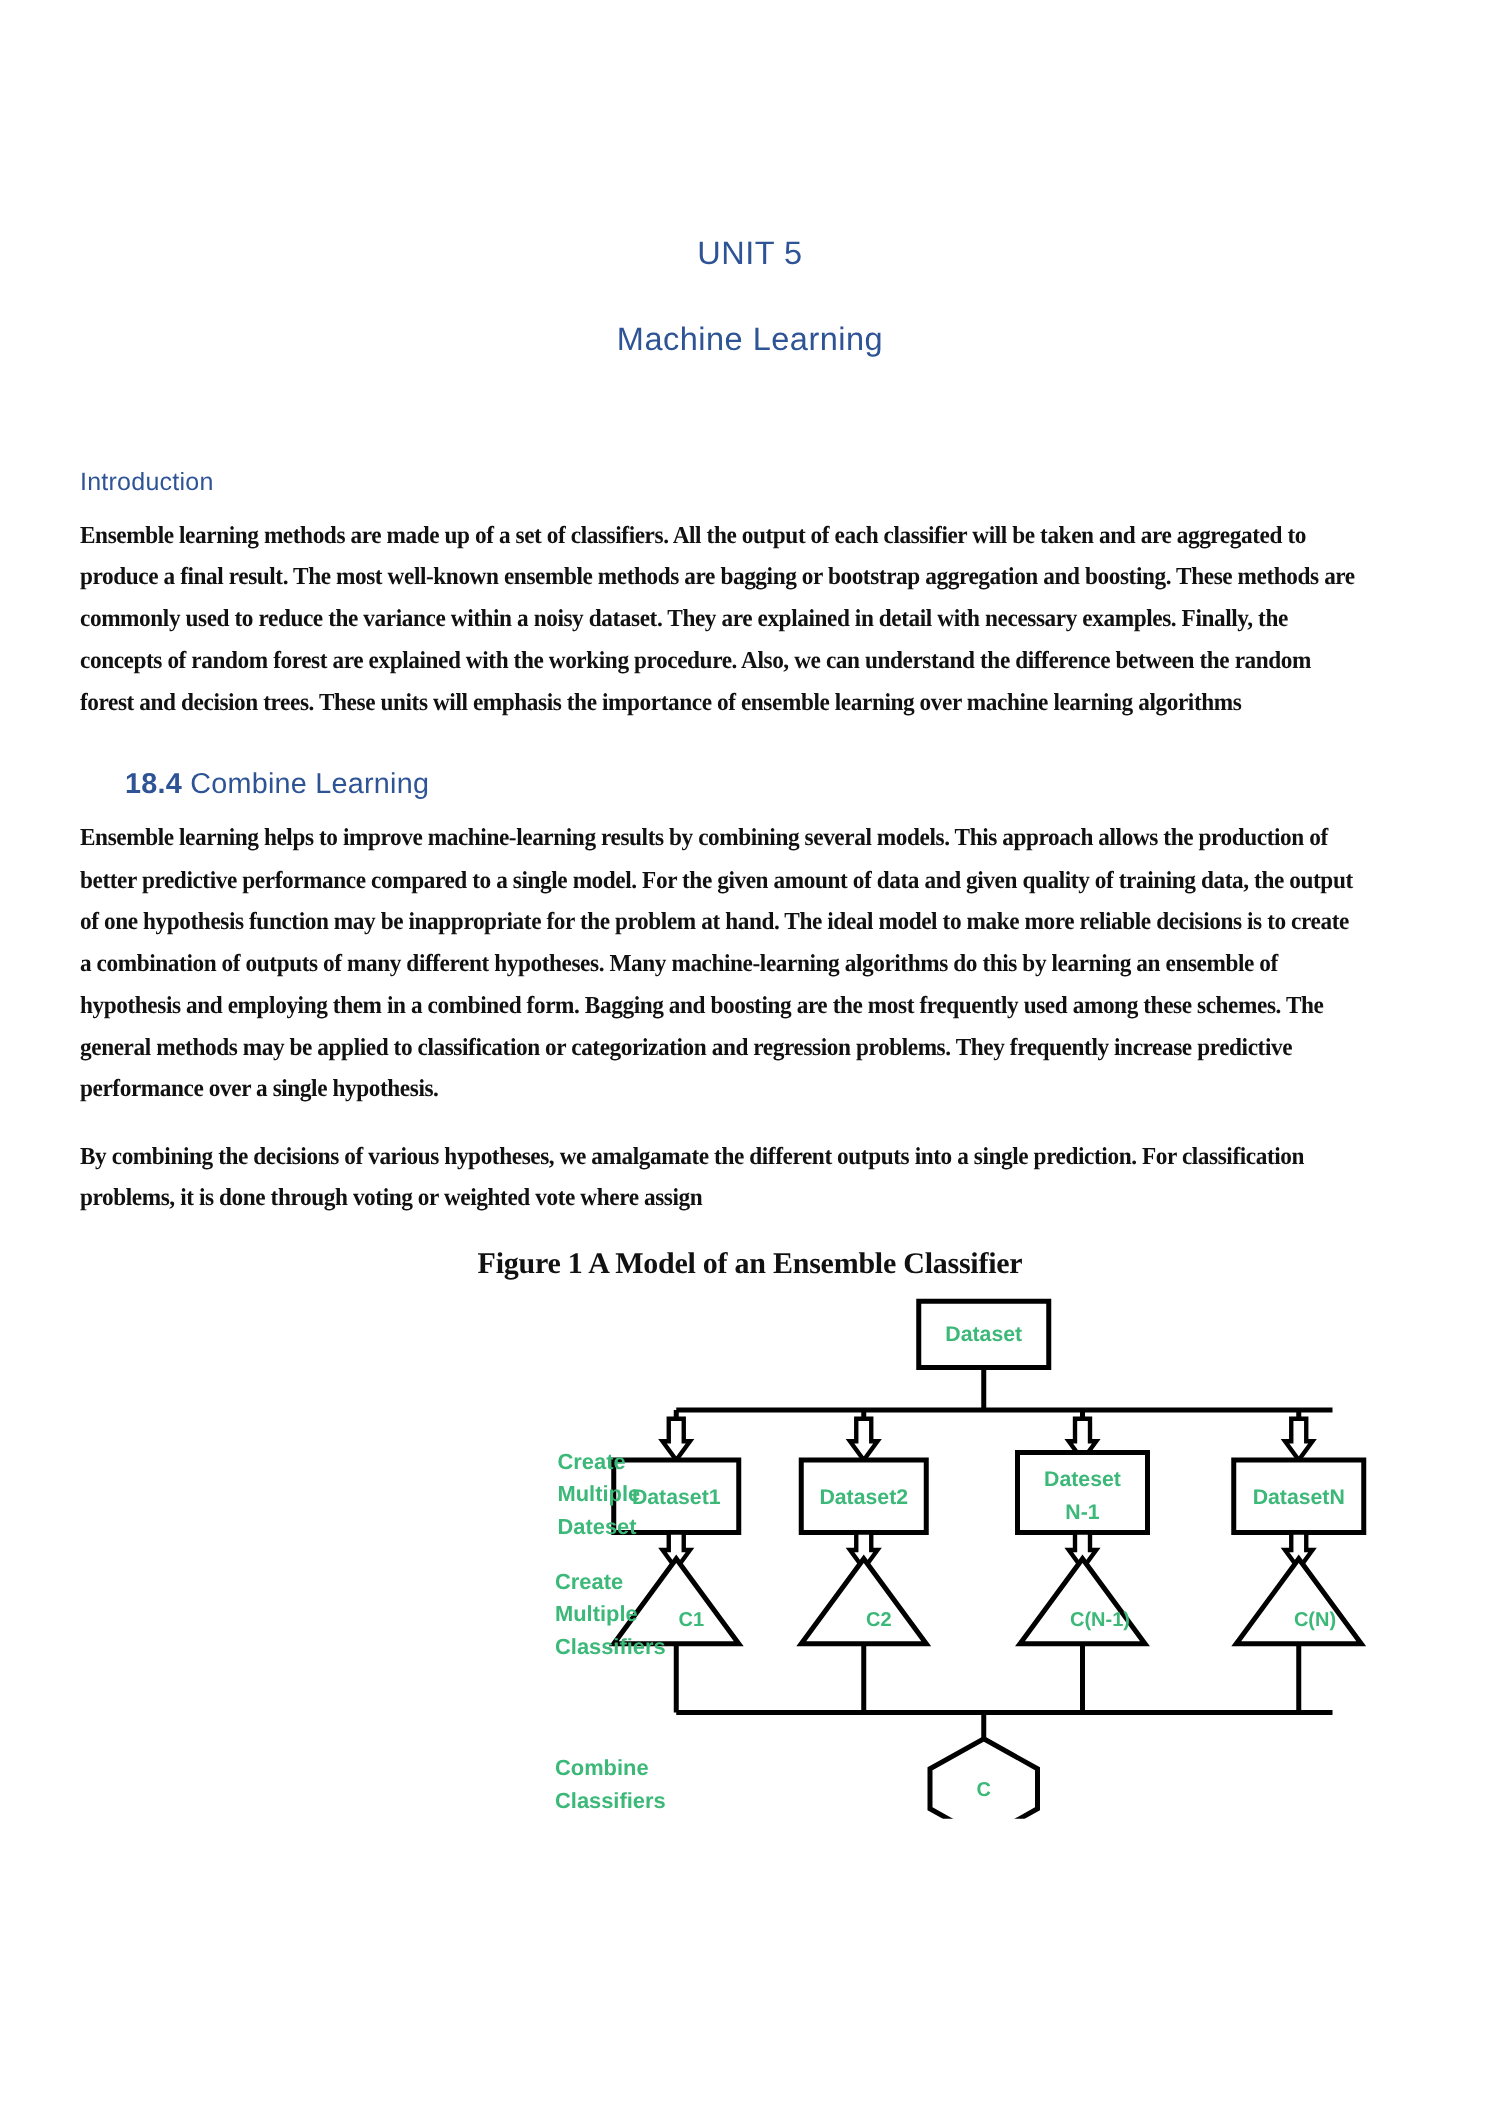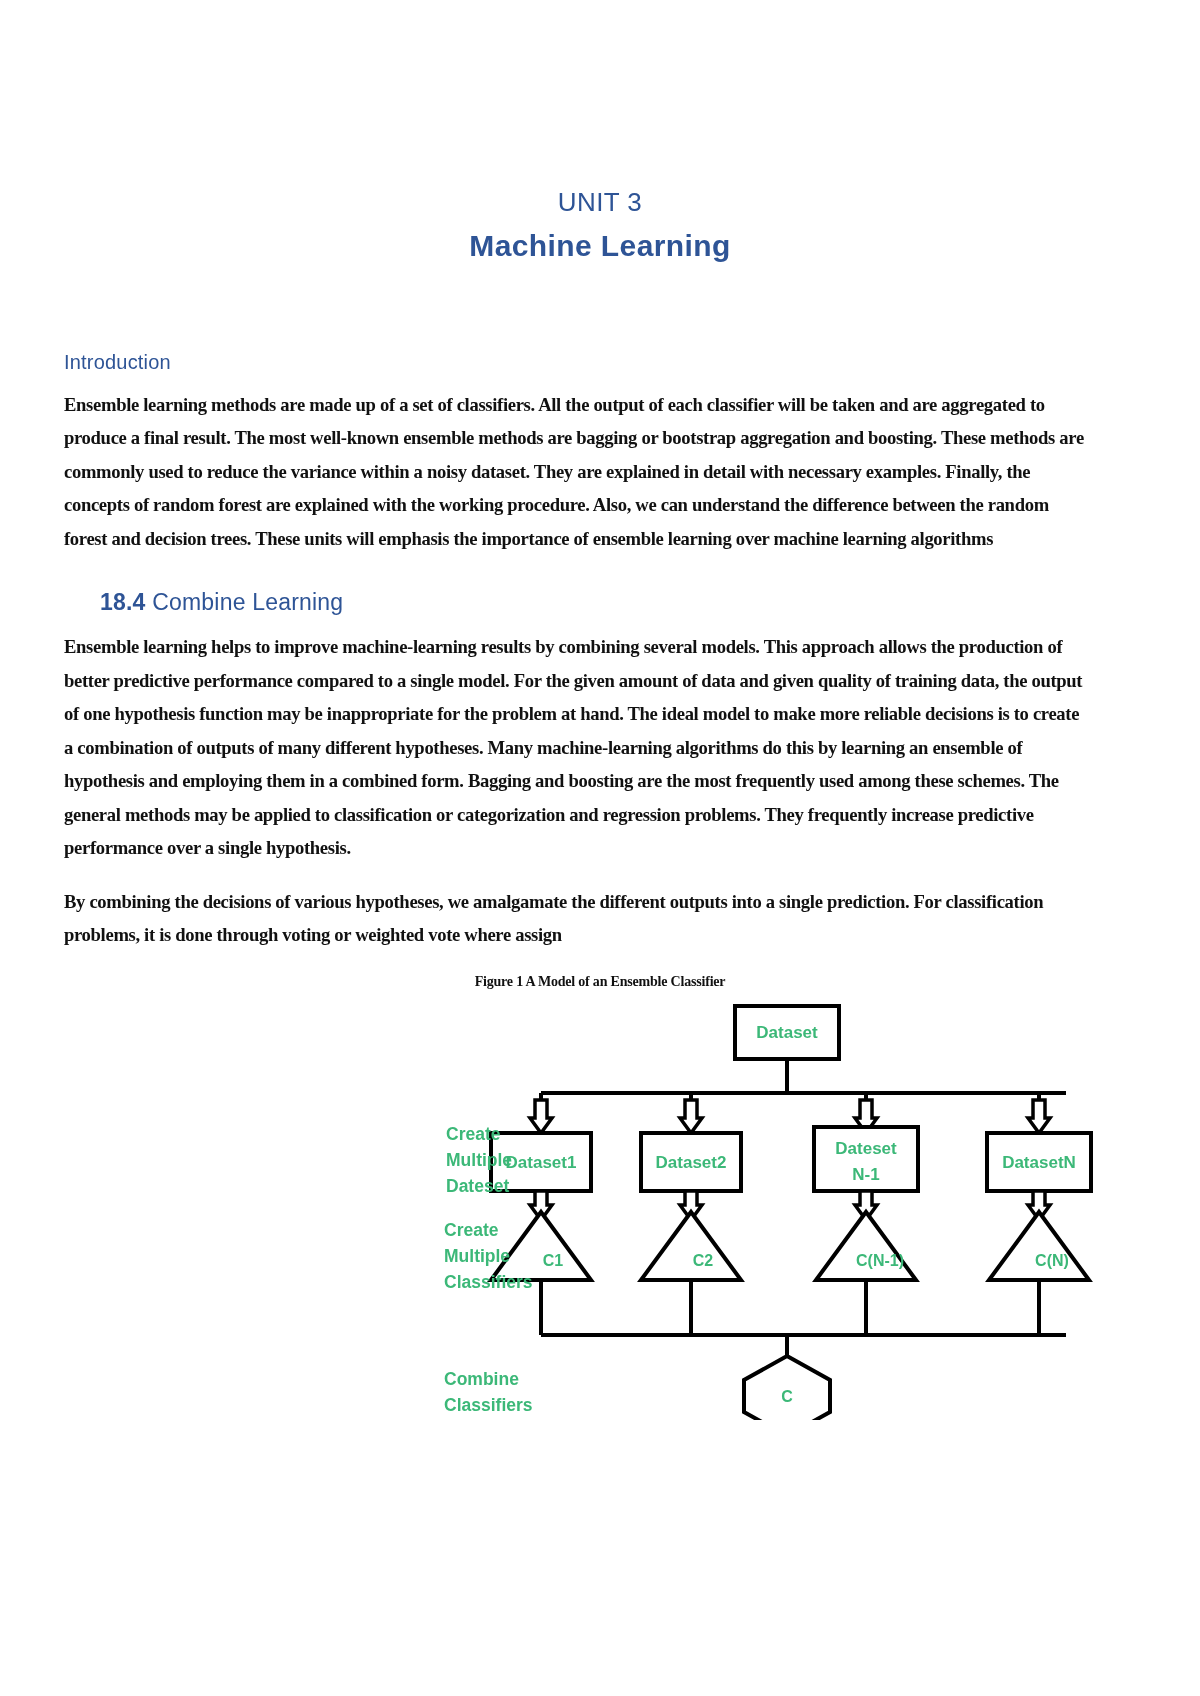--- a/index.html
+++ b/index.html
@@ -31,25 +31,25 @@
   .doc-title {
     color: #2E5496;
     font-size: 26px;
     font-family: "Liberation Sans", sans-serif;
     letter-spacing: 0.4px;
     line-height: 1.1;
     font-weight: 400;
   }
   .doc-subtitle {
     color: #2E5496;
-    font-size: 30px;
+    font-size: 26px;
     font-family: "Liberation Sans", sans-serif;
     letter-spacing: 0.4px;
-    margin-top: 12px;
-    font-weight: 700;
+    margin-top: 39px;
+    font-weight: 400;
   }
 
   
   h1.section-heading {
     color: #2E5496;
     font-size: 20px;
     font-weight: 400;
     font-family: Liberation Sans, sans-serif;
     margin: 88px 0 14px 0;
     letter-spacing: 0.2px;
@@ -81,21 +81,21 @@
     transform: scaleX(0.955);
     transform-origin: left center;
   }
   p.body-text + p.body-text {
     margin-top: 20px;
   }
 
   
   .figure-caption {
     font-family: "Liberation Serif", serif;
-    font-size: 14px;
+    font-size: 24px;
     font-weight: 600;
     color: #111111;
     text-align: center;
     margin-top: 22px;
     letter-spacing: -0.2px;
   }
   .figure-wrap {
     margin-top: 10px;
     display: flex;
     justify-content: flex-end;
@@ -137,21 +137,21 @@
     stroke-width: 3.5;
     stroke-linejoin: miter;
   }
 </style>
 </head>
 <body>
 
 <div class="page">
 
   <div class="title-block">
-    <div class="doc-title">UNIT 3</div>
+    <div class="doc-title">UNIT 5</div>
     <div class="doc-subtitle">Machine Learning</div>
   </div>
 
   <h1 class="section-heading">Introduction</h1>
 
   <p class="body-text">Ensemble learning methods are made up of a set of classifiers. All the output of each classifier will be taken and are aggregated to produce a final result. The most well-known ensemble methods are bagging or bootstrap aggregation and boosting. These methods are commonly used to reduce the variance within a noisy dataset. They are explained in detail with necessary examples. Finally, the concepts of random forest are explained with the working procedure. Also, we can understand the difference between the random forest and decision trees. These units will emphasis the importance of ensemble learning over machine learning algorithms</p>
 
   <h2 class="sub-heading">
     <span class="num">18.4</span>
     <span>Combine Learning</span>

